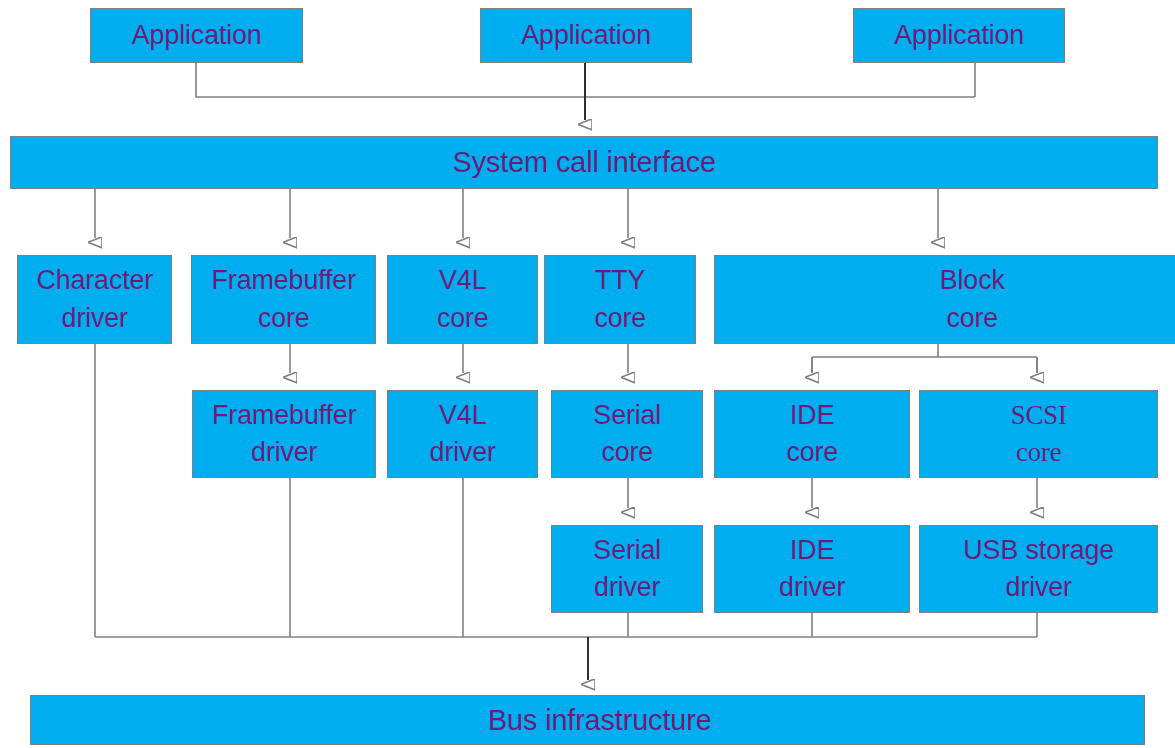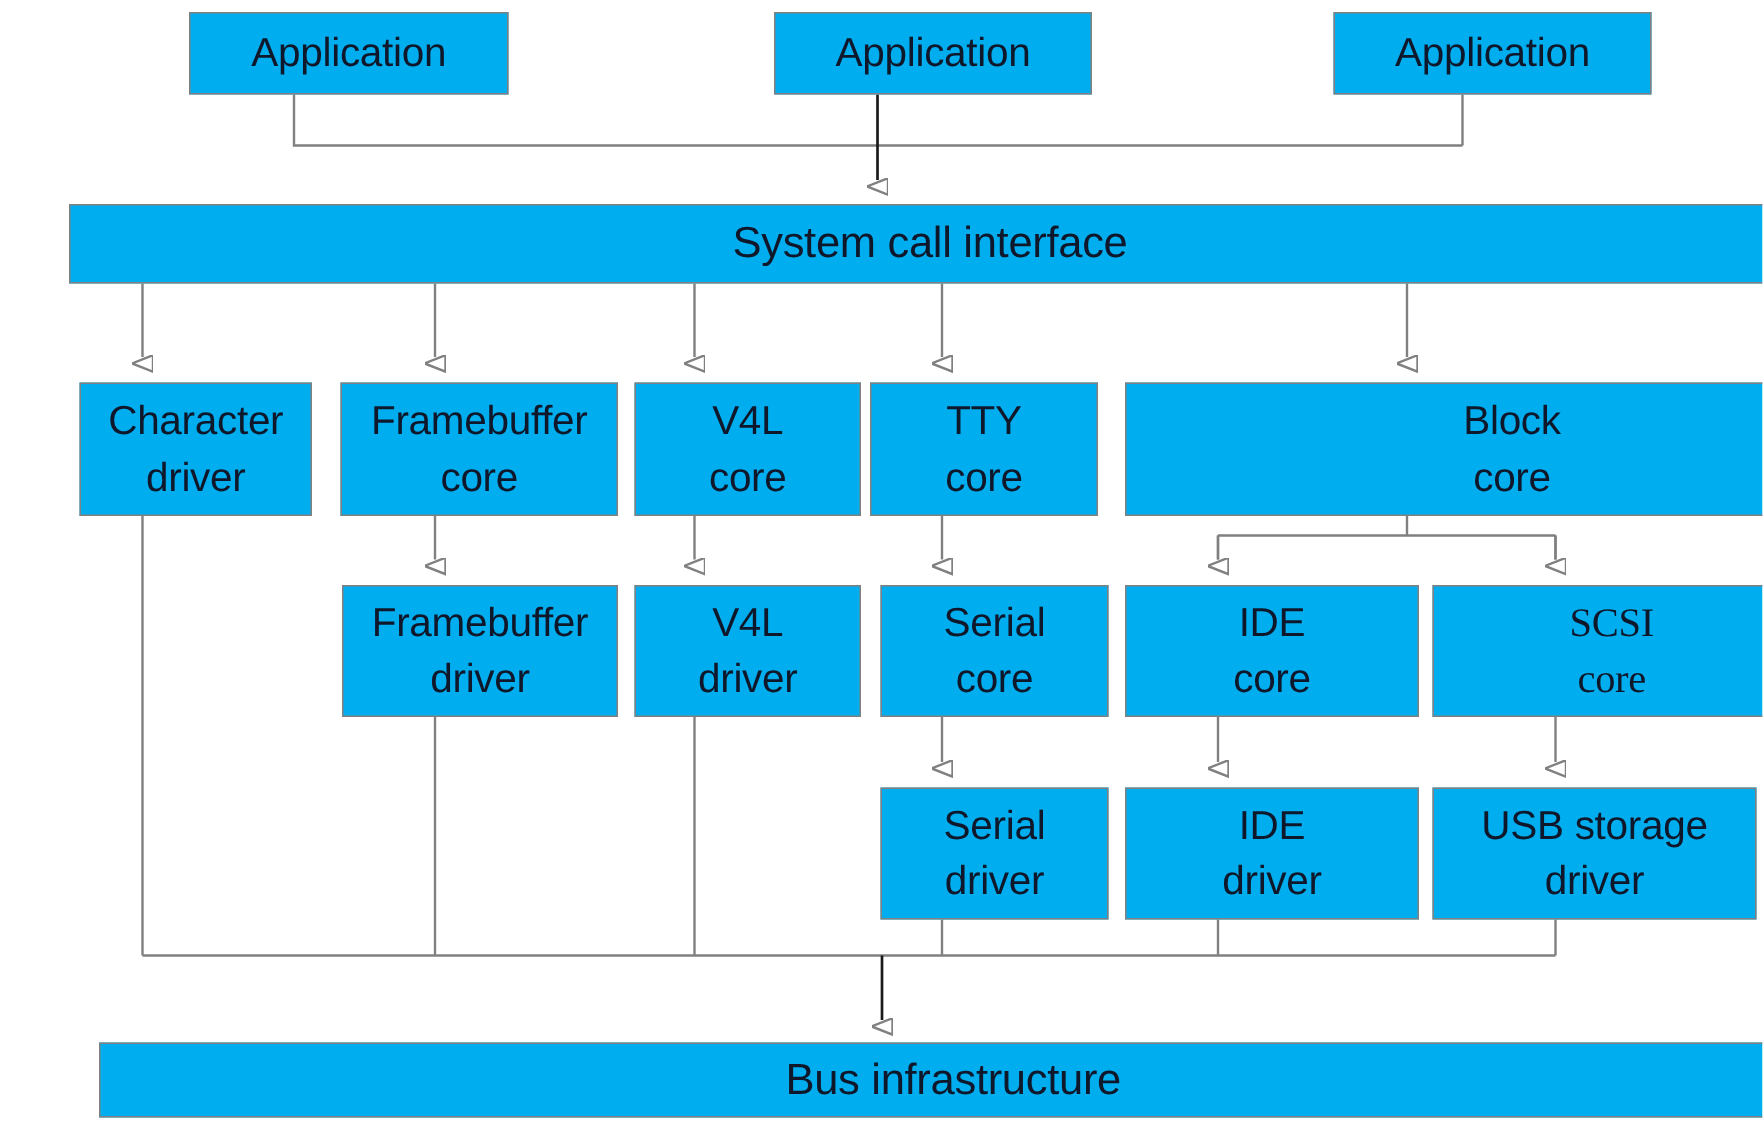--- a/index.html
+++ b/index.html
@@ -19,28 +19,27 @@
   }
   .node {
     position: absolute;
     background: #00AEEF;
     border: 1px solid #808080;
     box-sizing: border-box;
     display: flex;
     flex-direction: column;
     align-items: center;
     justify-content: center;
-    color: #0f172a;
+    color: #701a75;
     font-family: "Liberation Sans", sans-serif;
     font-size: 27px;
     line-height: 1.25;
     text-align: center;
     white-space: pre-line;
     letter-spacing: -0.2px;
-    margin-left: 36px;
   }
   .node.wide {
     font-size: 29px;
   }
   .node.two-line {
     line-height: 1.38;
   }
   svg.wires {
     position: absolute;
     left: 0;
@@ -167,21 +166,21 @@
   </div>
 
   <div class="node two-line" style="left:551px; top:525px; width:152px; height:88px;">
     <span>Serial
 driver</span>
   </div>
   <div class="node two-line" style="left:714px; top:525px; width:196px; height:88px;">
     <span>IDE
 driver</span>
   </div>
-  <div class="node two-line" style="left:919px; top:525px; width:216px; height:88px;">
+  <div class="node two-line" style="left:919px; top:525px; width:239px; height:88px;">
     <span>USB storage
 driver</span>
   </div>
 
   <div class="node wide" style="left:30px; top:695px; width:1115px; height:50px;padding-left:24px;">
     <span>Bus infrastructure</span>
   </div>
 
 </div>
 

